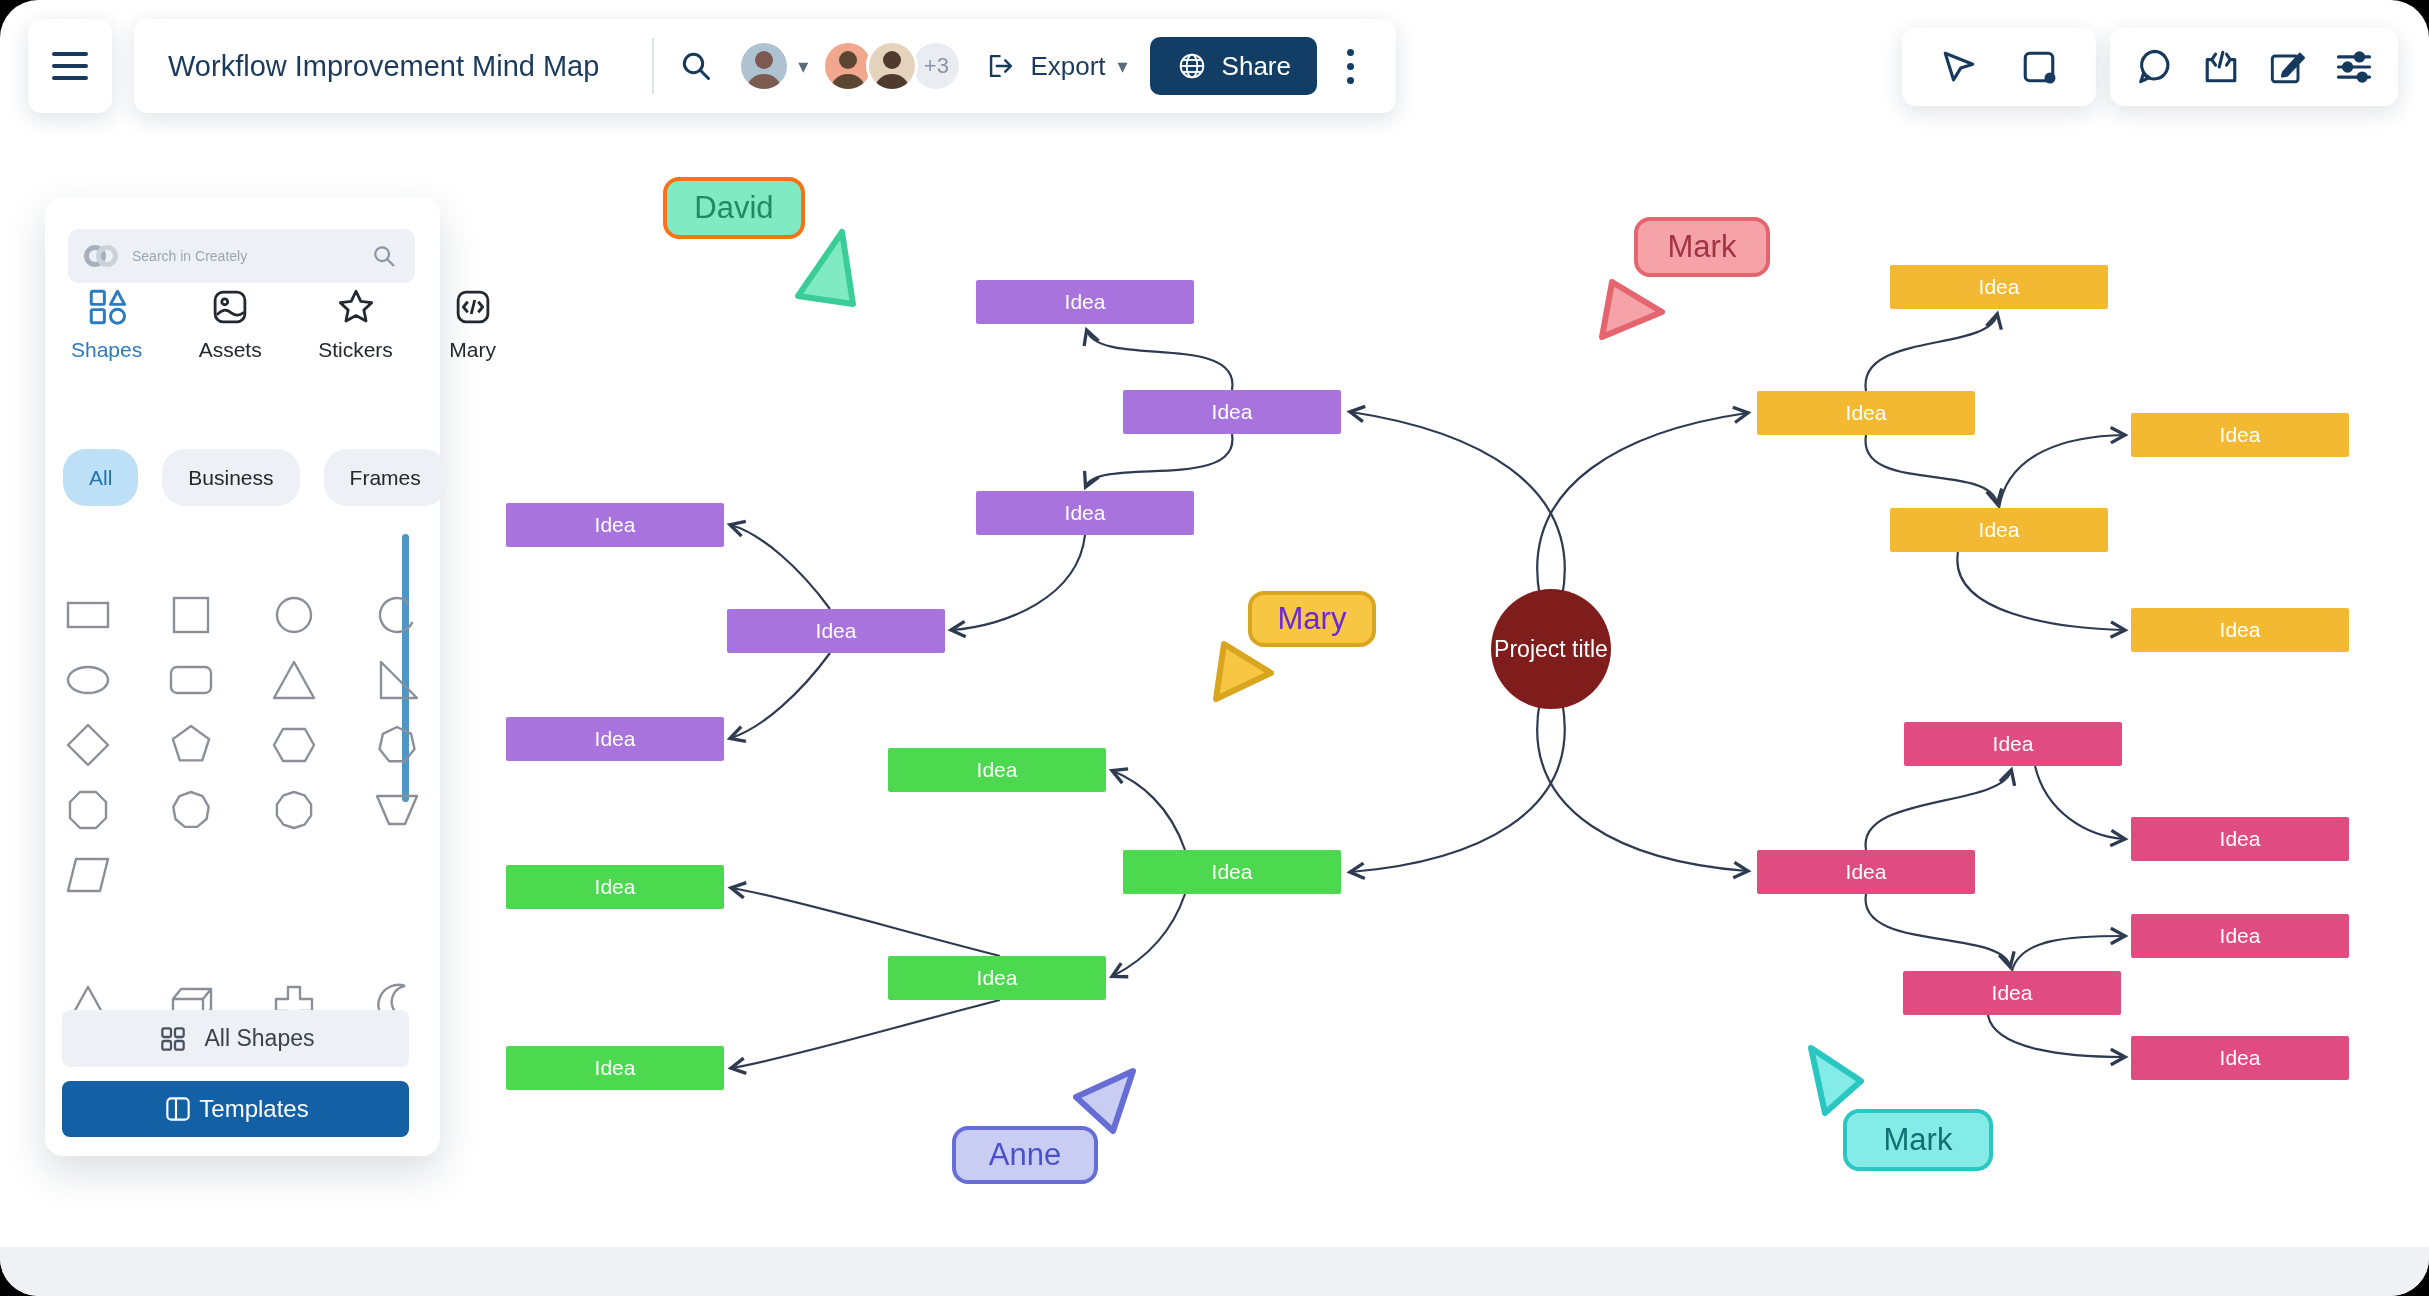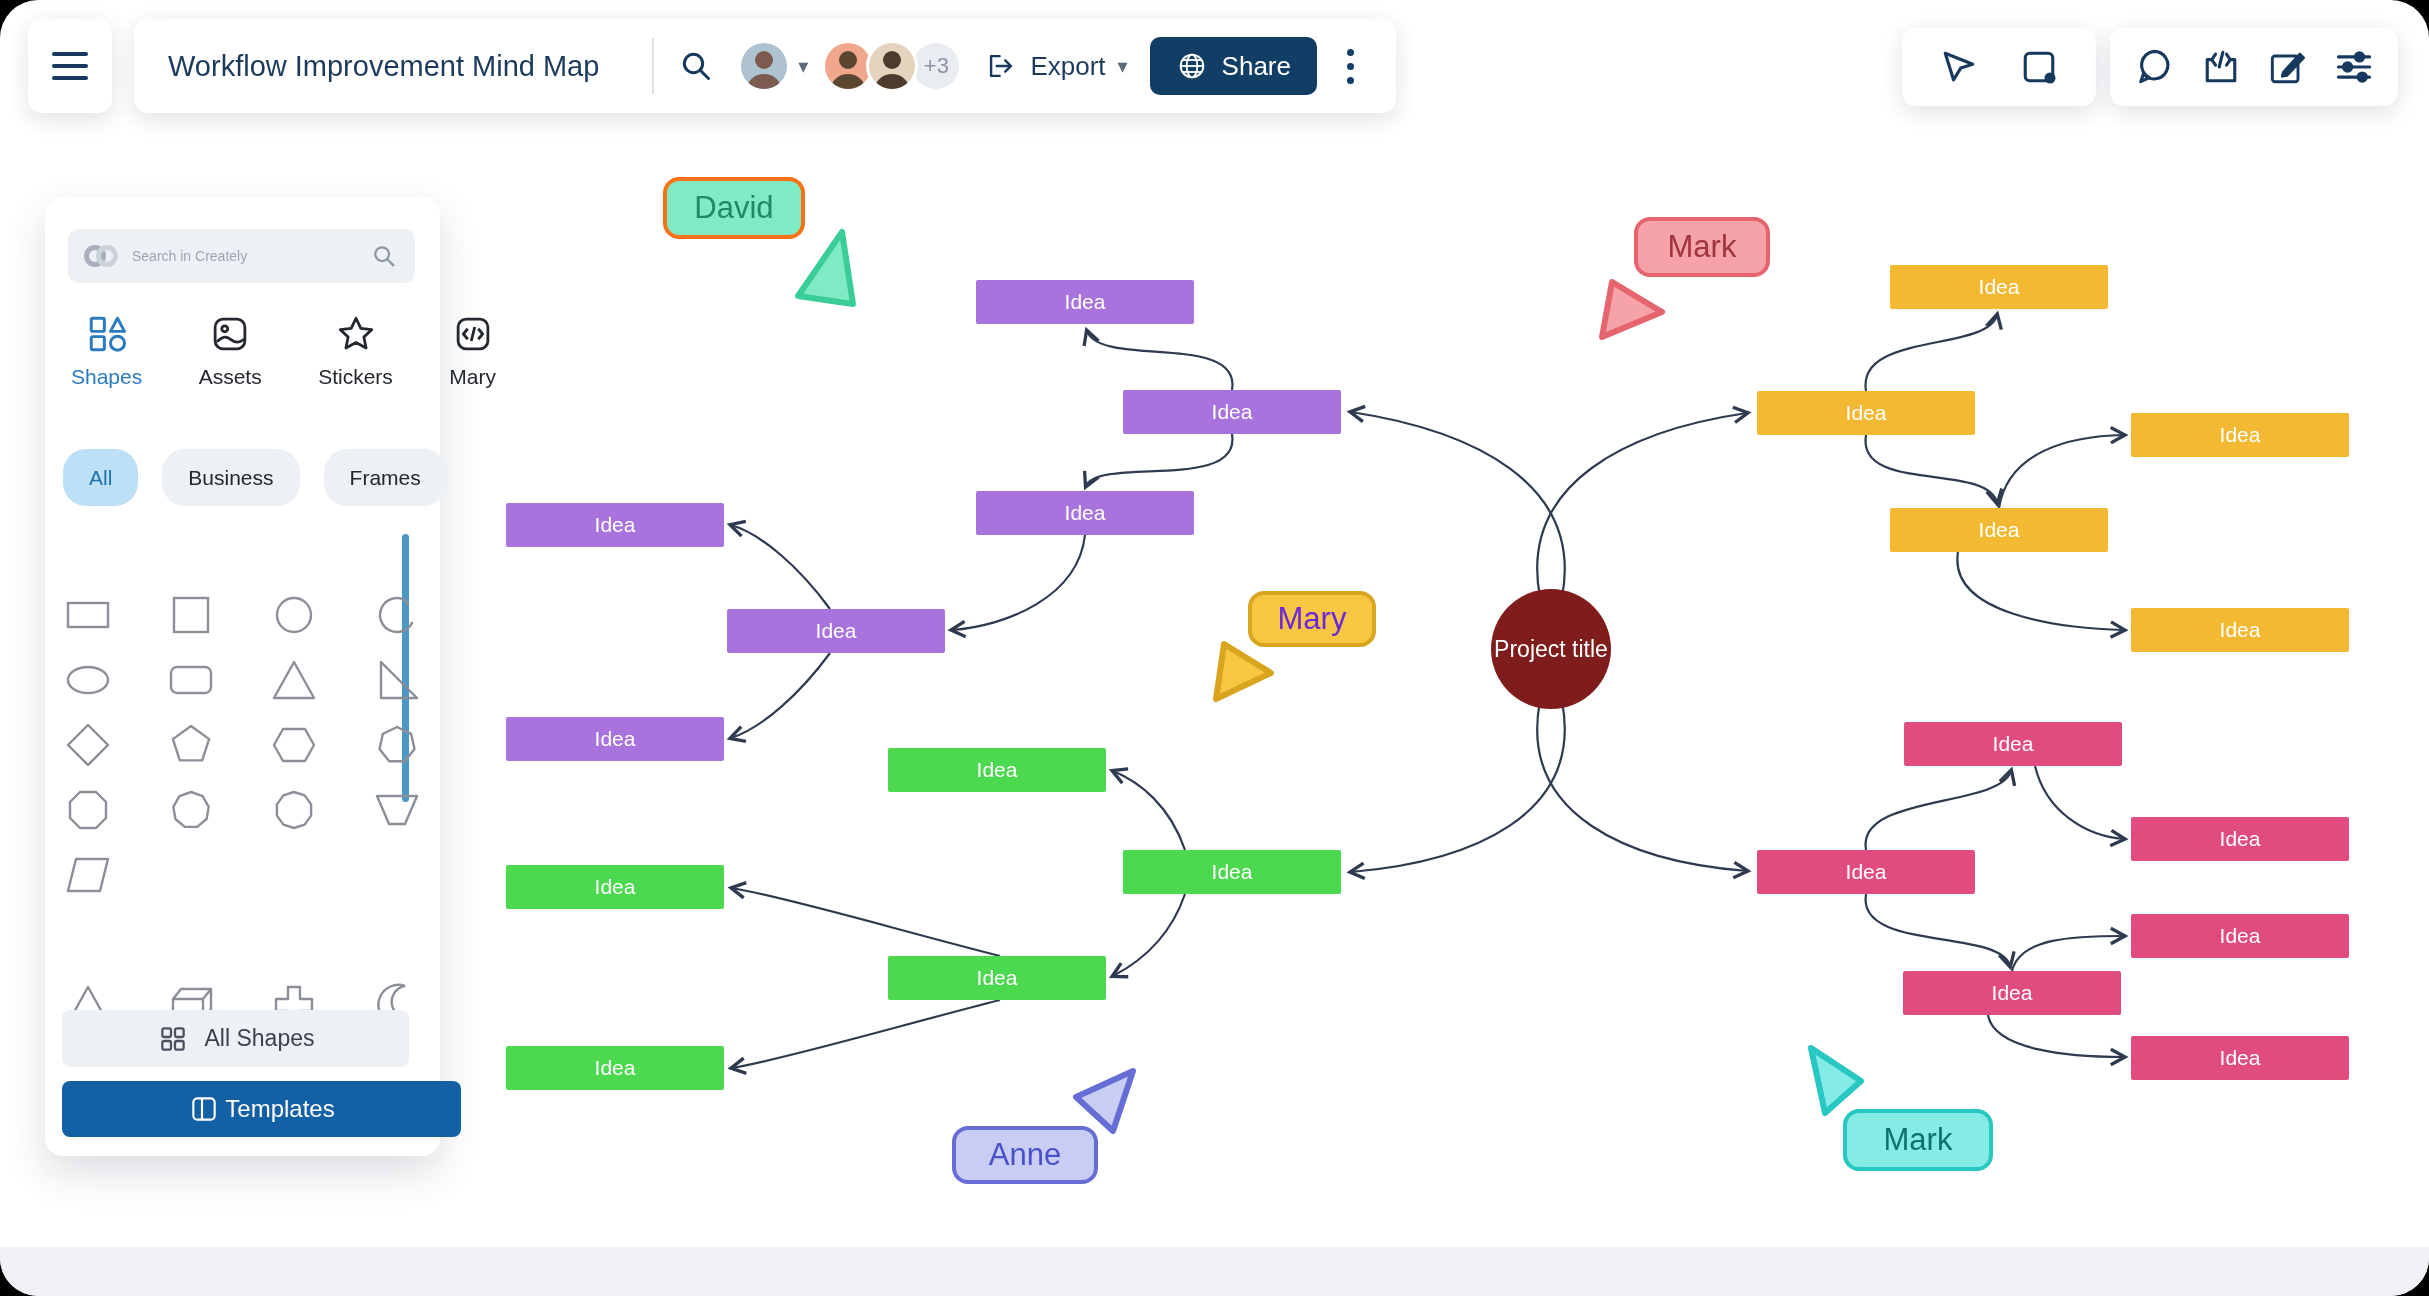--- a/index.html
+++ b/index.html
@@ -44,38 +44,38 @@
   .tools-card-2{left:2110px;top:28px;width:288px;height:78px;display:flex;align-items:center;justify-content:space-evenly;}
   .tool-icon{display:flex;align-items:center;justify-content:center;cursor:pointer;}
 
   
   .left-panel{position:absolute;left:45px;top:197px;width:395px;height:959px;background:#fff;border-radius:18px;
         box-shadow:0 16px 40px rgba(30,45,70,.16);}
   .searchbox{position:absolute;left:23px;top:32px;width:347px;height:54px;background:#EDF1F6;border-radius:10px;
         display:flex;align-items:center;padding:0 16px;gap:12px;}
   .searchbox input{flex:1;border:none;background:transparent;outline:none;font-size:14px;color:#c2410c;}
   .searchbox input::placeholder{color:#9AA5B1;}
-  .panel-tabs{position:absolute;left:0;top:116px;width:477px;display:flex;justify-content:space-between;padding:0 26px;}
+  .panel-tabs{position:absolute;left:0;top:89px;width:477px;display:flex;justify-content:space-between;padding:0 26px;}
   .ptab{display:flex;flex-direction:column;align-items:center;gap:10px;cursor:pointer;font-size:21px;color:#23282E;}
   .ptab.active{color:#2B7BC0;}
   .chips{position:absolute;left:18px;top:252px;display:flex;gap:24px;}
   .chip{height:57px;border-radius:23px;background:#EDF0F4;color:#23282E;font-size:21px;display:flex;
         align-items:center;padding:0 26px;cursor:pointer;}
   .chip.active{background:#BEE0F6;color:#1E72B0;}
   .section-hd{position:absolute;left:23px;width:330px;height:44px;border-radius:8px;display:flex;align-items:center;
         padding:0 16px;font-size:22px;font-weight:bold;color:#1E3B60;cursor:pointer;}
   .section-hd.tint{background:#E7F1FB;}
   .section-hd .chev{margin-left:auto;}
   .scrollbar{position:absolute;left:357px;top:337px;width:7px;height:268px;border-radius:4px;background:#4E96C6;}
   .shape-row{position:absolute;left:0;width:395px;display:flex;justify-content:space-between;padding:0 17px;}
   .shape-cell{width:52px;height:52px;display:flex;align-items:center;justify-content:center;cursor:pointer;}
   .block-clip{position:absolute;left:0;top:782px;width:395px;height:34px;overflow:hidden;}
   .allshapes-bar{position:absolute;left:17px;top:813px;width:347px;height:57px;background:#EDF0F4;border-radius:8px;
         display:flex;align-items:center;justify-content:center;gap:16px;font-size:23px;color:#3A424E;cursor:pointer;}
-  .templates-btn{position:absolute;left:17px;top:884px;width:399px;height:56px;background:#1460A5;border-radius:8px;
+  .templates-btn{position:absolute;left:17px;top:884px;width:347px;height:56px;background:#1460A5;border-radius:8px;
         display:flex;align-items:center;justify-content:center;gap:5px;font-size:24px;color:#fff;cursor:pointer;}
 </style>
 </head>
 <body>
 
 <div class="screen">
 
   <div class="bottom-strip"></div>
 
   <svg class="mindmap-svg" width="2429" height="1296" viewBox="0 0 2429 1296">

